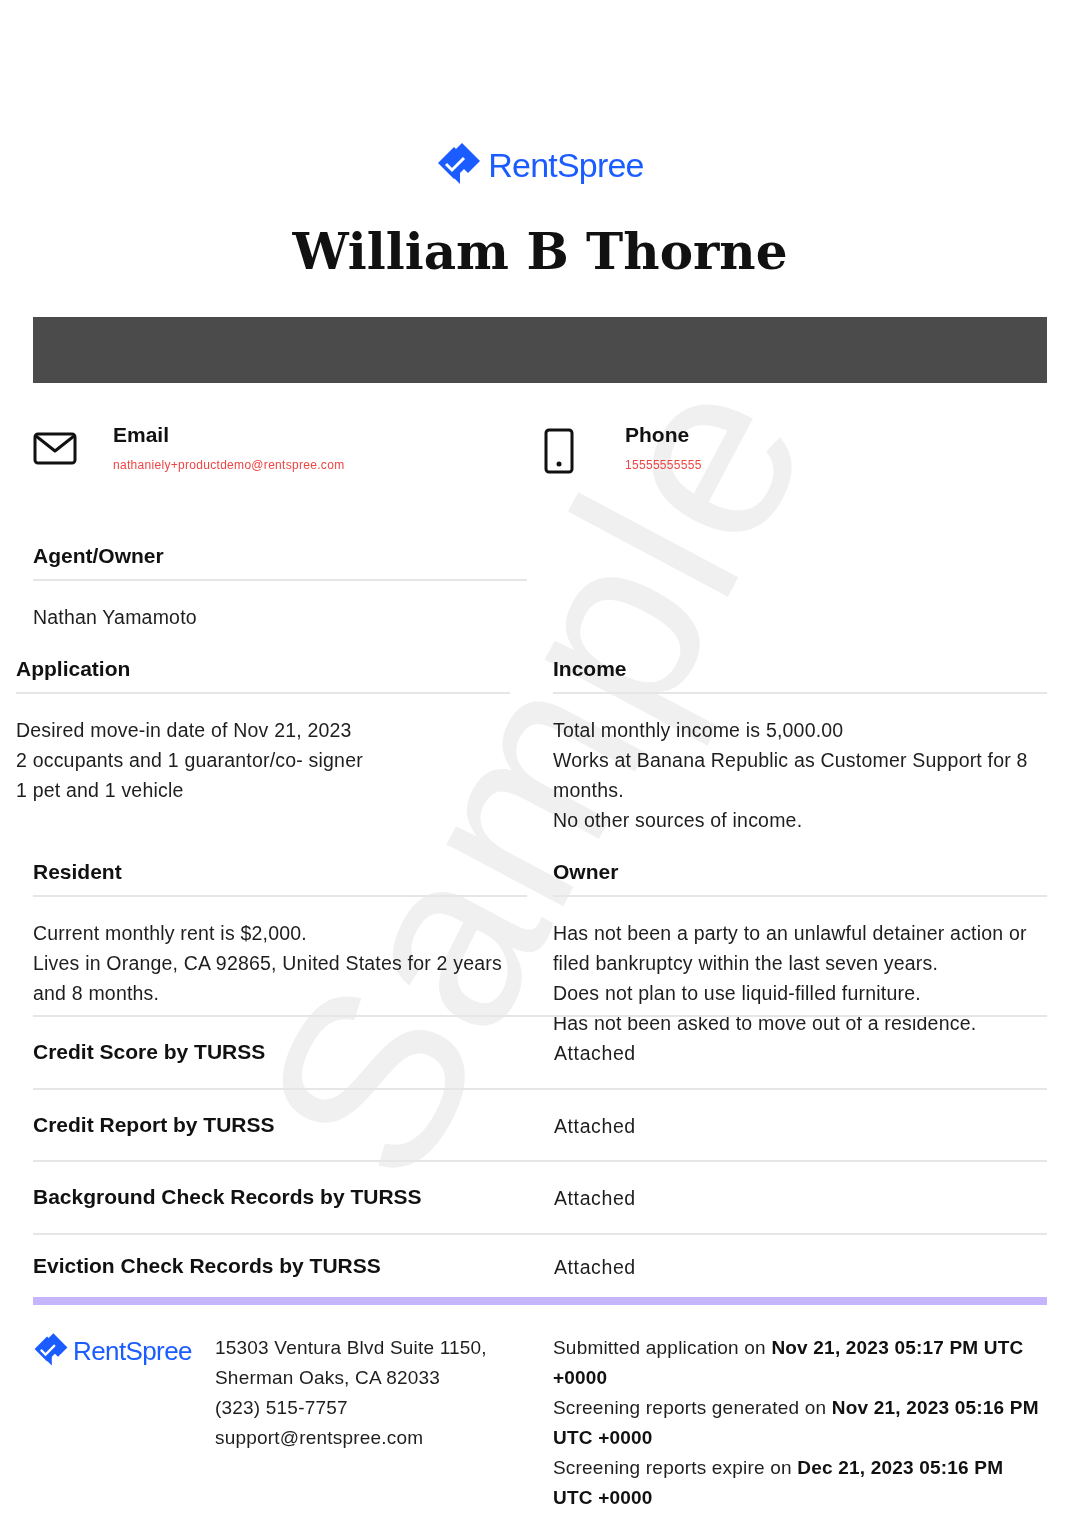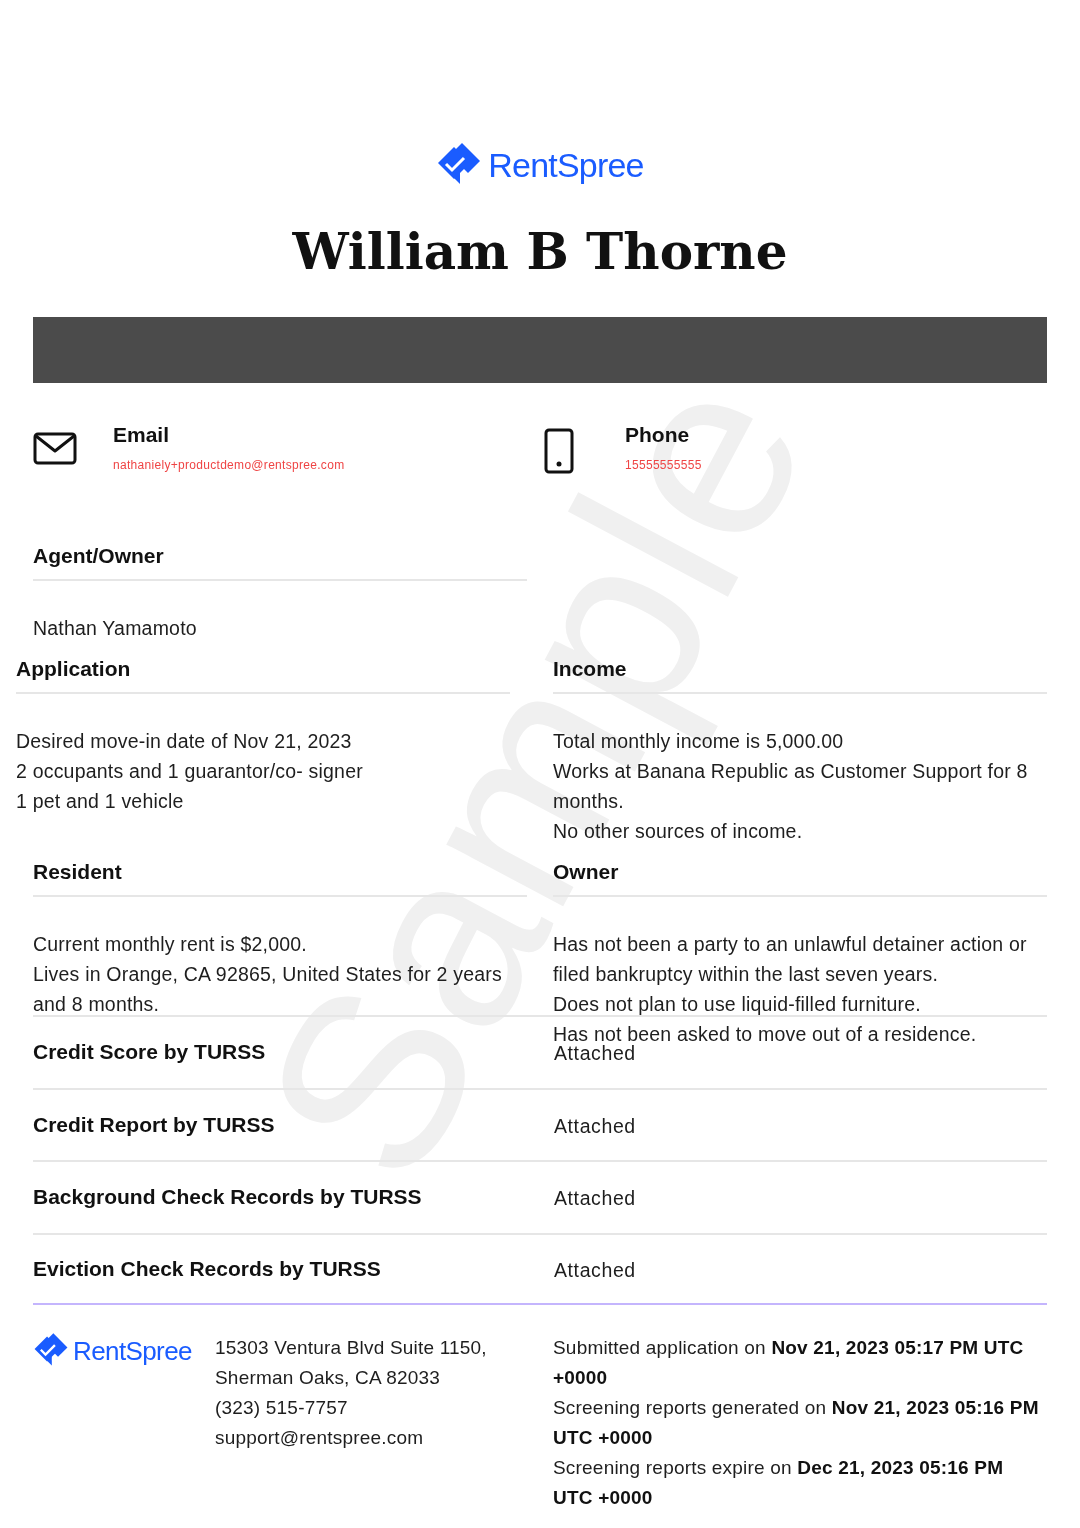--- a/index.html
+++ b/index.html
@@ -66,31 +66,31 @@
     .contact-value { font-size: 12px; color: #ef4444; line-height: 30px; letter-spacing: 0.3px; }
 
     
     .section { position: absolute; width: 494px; }
     .section-title {
       font-size: 21px; font-weight: 700; color: #111;
       height: 40px; line-height: 30px;
       border-bottom: 2px solid #e6e6e6;
       margin-top: 44px;
     }
-    .section-body { padding-top: 32px; }
+    .section-body { padding-top: 21px; }
     .section-line { font-size: 19.5px; line-height: 30px; color: #1e1e1e; letter-spacing: 0.2px; }
 
     
     .attach-table { position: absolute; left: 33px; top: 1015px; width: 1014px; }
     .attach-row {
       display: flex; align-items: center;
       height: 72.5px;
       border-top: 2px solid #e6e6e6;
     }
-    .attach-row:last-child { border-bottom: 2px solid #c4b5fd; }
+    .attach-row:last-child { border-bottom: 8px solid #c4b5fd; }
     .attach-name { width: 521px; font-size: 21px; font-weight: 700; color: #111; }
     .attach-status { font-size: 19.5px; color: #1e1e1e; letter-spacing: 0.6px; padding-top: 3px; }
 
     
     .footer-logo { position: absolute; left: 33px; top: 1331px; display: flex; align-items: center; gap: 4px; }
     .footer-logo .brand-logo-text { font-size: 26px; letter-spacing: -0.6px; }
     .footer-address { position: absolute; left: 215px; top: 1333px; }
     .footer-line { font-size: 19px; line-height: 30px; color: #1e1e1e; letter-spacing: 0.2px; }
     .footer-dates { position: absolute; left: 553px; top: 1333px; width: 494px; }
     .footer-dates .footer-line b { font-weight: 700; color: #111; }

